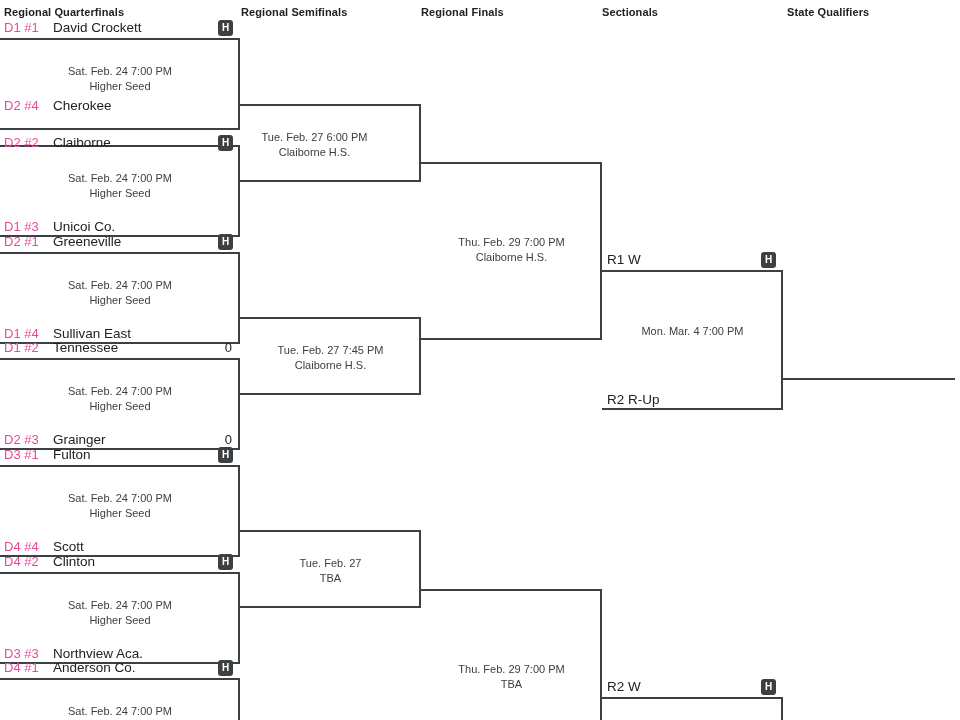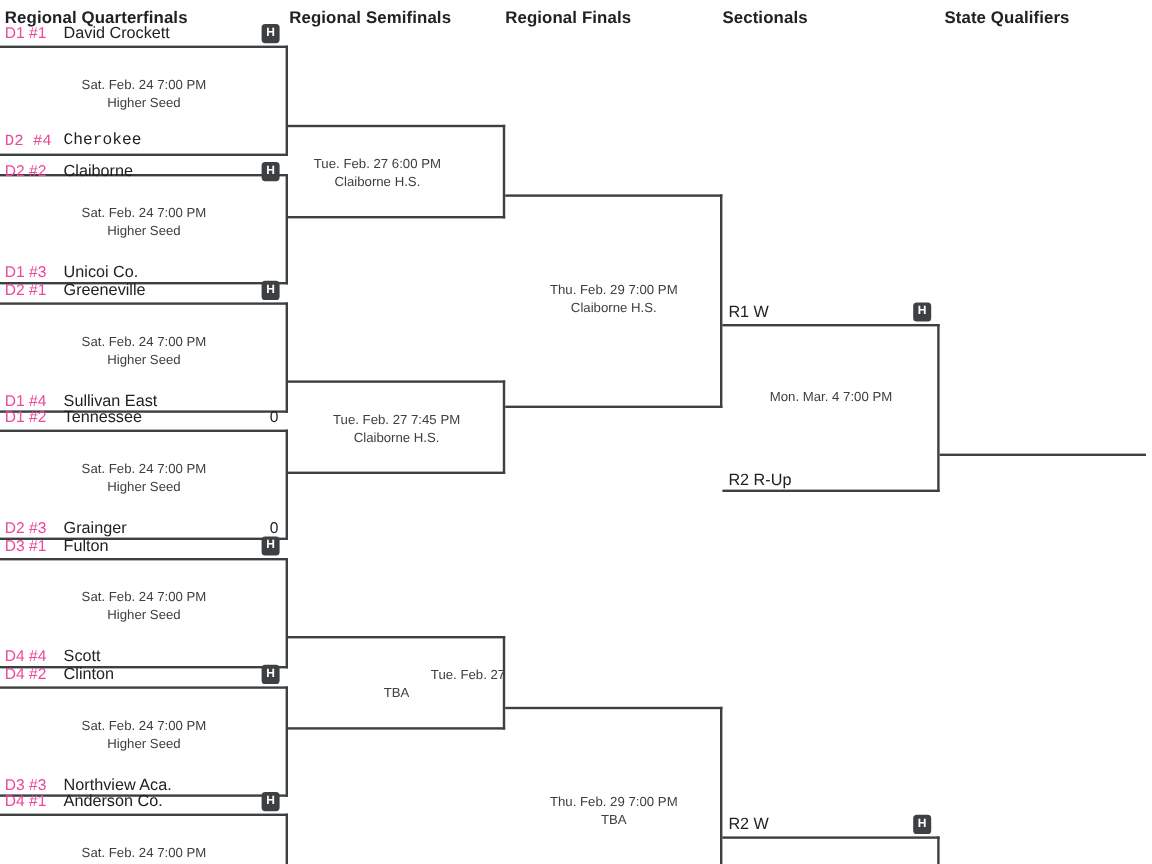--- a/index.html
+++ b/index.html
@@ -18,21 +18,21 @@
     width: 960px;
     height: 720px;
     overflow: hidden;
     background: #ffffff;
   }
 
   
   .round-header {
     position: absolute;
     top: 6px;
-    font-size: 14px;
+    font-size: 11px;
     font-weight: bold;
     color: #202124;
     letter-spacing: 0.1px;
     white-space: nowrap;
   }
 
   
   .matchup {
     position: absolute;
   }
@@ -124,21 +124,21 @@
         <div class="mu-frame" style="left: 0px; top: 38px; width: 240px; height: 92px;"></div>
         <div class="mu-info" style="left: 0px; width: 240px; top: 64px;">
           <span class="ln1" style="display: block;">Sat. Feb. 24 7:00 PM</span>
           <span class="ln2">Higher Seed</span>
         </div>
         <div class="team-row" style="left: 0px; width: 240px; top: 18px;">
           <span class="seed">D1 #1</span>
           <span class="tname">David Crockett</span>
           <span class="host-badge" style="right: 7px;">H</span>
         </div>
-        <div class="team-row" style="left: 0px; width: 292px; top: 108px; font-family: Liberation Mono, monospace;">
+        <div class="team-row" style="left: 0px; width: 292px; top: 96px;">
           <span class="seed">D2 #4</span>
           <span class="tname">Cherokee</span>
         </div>
       </div>
       <div class="matchup" style="left: 0px; top: 0px;">
         <div class="mu-frame" style="left: 0px; top: 145px; width: 240px; height: 92px;"></div>
         <div class="mu-info" style="left: 0px; width: 240px; top: 171px;">
           <span class="ln1" style="display: block;">Sat. Feb. 24 7:00 PM</span>
           <span class="ln2">Higher Seed</span>
         </div>
@@ -239,21 +239,21 @@
       <div class="matchup" style="left: 0px; top: 0px;">
         <div class="mu-frame" style="left: 240px; top: 317px; width: 181px; height: 78px;"></div>
         <div class="mu-info" style="left: 240px; width: 181px; top: 343px;">
           <span class="ln1" style="display: block;">Tue. Feb. 27 7:45 PM</span>
           <span class="ln2">Claiborne H.S.</span>
         </div>
       </div>
       <div class="matchup" style="left: 0px; top: 0px;">
         <div class="mu-frame" style="left: 240px; top: 530px; width: 181px; height: 78px;"></div>
         <div class="mu-info" style="left: 240px; width: 181px; top: 556px;">
-          <span class="ln1" style="display: block; text-align: right;">Tue. Feb. 27</span>
+          <span class="ln1" style="display: block;">Tue. Feb. 27</span>
           <span class="ln2">TBA</span>
         </div>
       </div>
       <div class="matchup" style="left: 0px; top: 0px;">
         <div class="mu-frame" style="left: 421px; top: 162px; width: 181px; height: 178px;"></div>
         <div class="mu-info" style="left: 421px; width: 181px; top: 235px;">
           <span class="ln1" style="display: block;">Thu. Feb. 29 7:00 PM</span>
           <span class="ln2">Claiborne H.S.</span>
         </div>
       </div>

